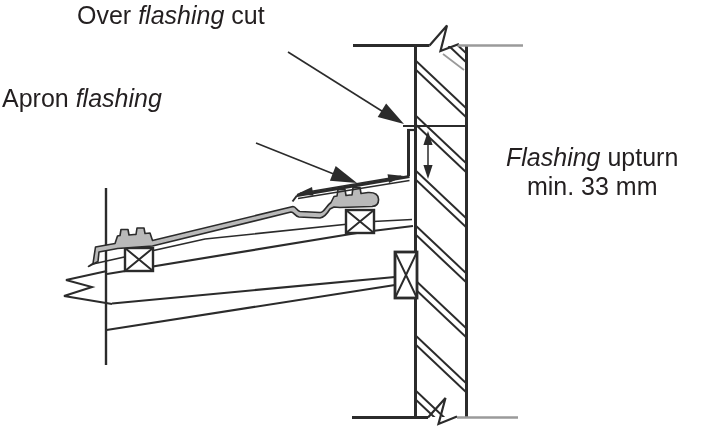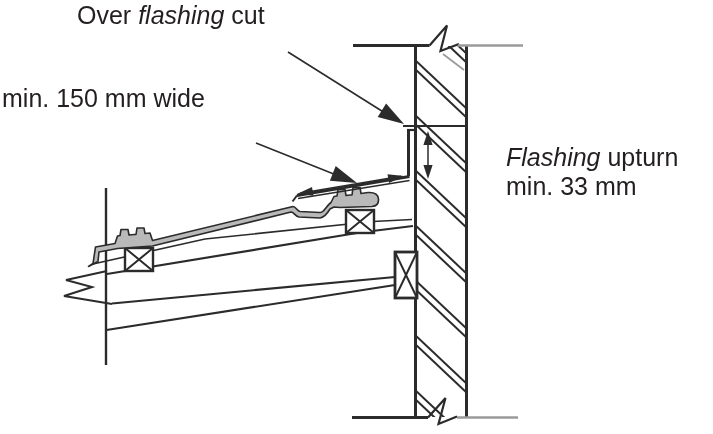--- a/index.html
+++ b/index.html
@@ -12,21 +12,21 @@
   html,body{margin:0;padding:0;background:var(--background);}
   .canvas{
     position:relative;width:713px;height:434px;background:var(--background);
     font-family:"Liberation Sans", sans-serif;color:var(--text);overflow:hidden;
   }
   .diagram-svg{position:absolute;left:0;top:0;}
   .label{position:absolute;font-size:25px;line-height:29px;white-space:nowrap;}
   .label .it{font-style:italic;}
   .label-over{left:77px;top:1px;}
   .label-apron{left:2px;top:84px;}
-  .label-upturn{left:506px;top:143px;}
+  .label-upturn{left:506px;top:143px;text-align:center;}
   .ln{stroke:var(--line);fill:none;}
   .lng{stroke:var(--gray_line);fill:none;}
   .solid{fill:var(--line);stroke:none;}
   .whitebox{fill:var(--background);stroke:var(--line);}
   .roof{fill:var(--roof_fill);stroke:var(--line);stroke-width:1.6;stroke-linejoin:round;}
 </style>
 </head>
 <body>
 
 <div class="canvas">
@@ -144,21 +144,21 @@
       <path class="ln" stroke-width="1.6" d="M256 143 L335 174.5"></path>
       <polygon class="solid" points="357,183 329.9,180.8 335.7,166"></polygon>
     </g>
   </svg>
 
   <div class="label label-over">
     <div><span>Over </span><span class="it">flashing</span><span> cut</span></div>
   </div>
 
   <div class="label label-apron">
-    <div><span>min. 150 mm wide</span></div>
+    <div><span>Apron </span><span class="it">flashing</span></div>
   </div>
 
   <div class="label label-upturn">
     <div><span class="it">Flashing</span><span> upturn</span></div>
     <div><span>min. 33 mm</span></div>
   </div>
 
 </div>
 
 </body></html>

